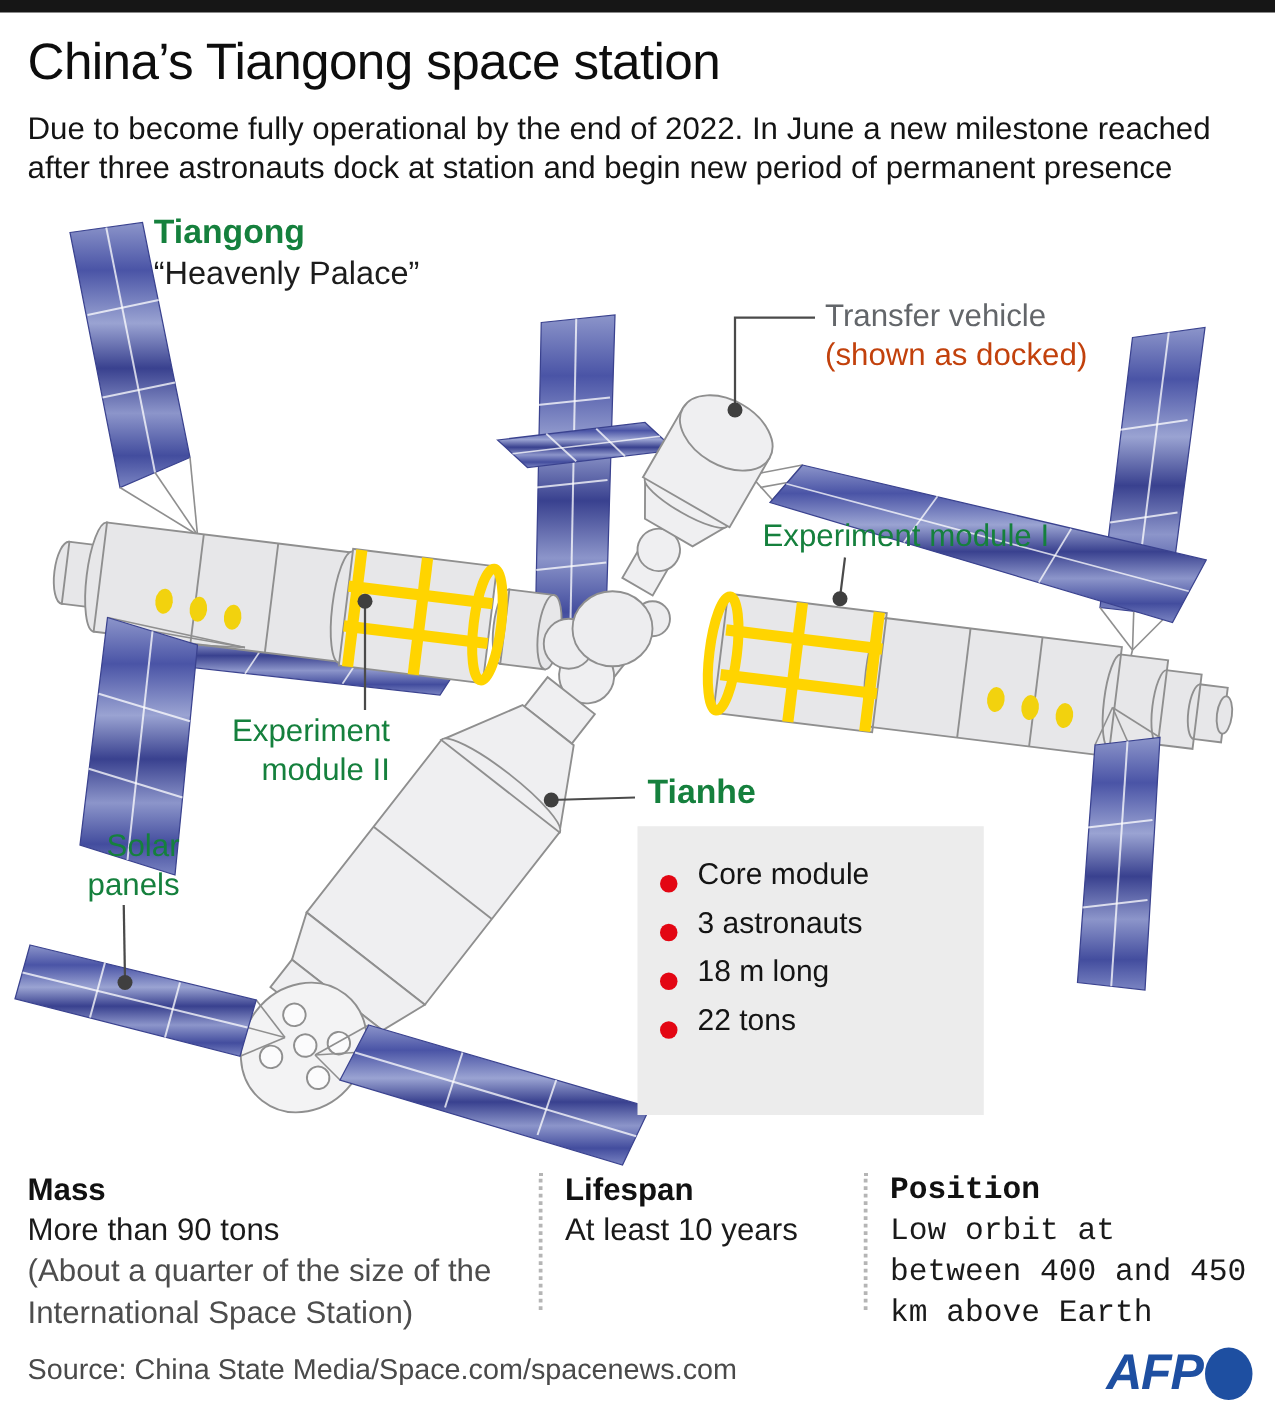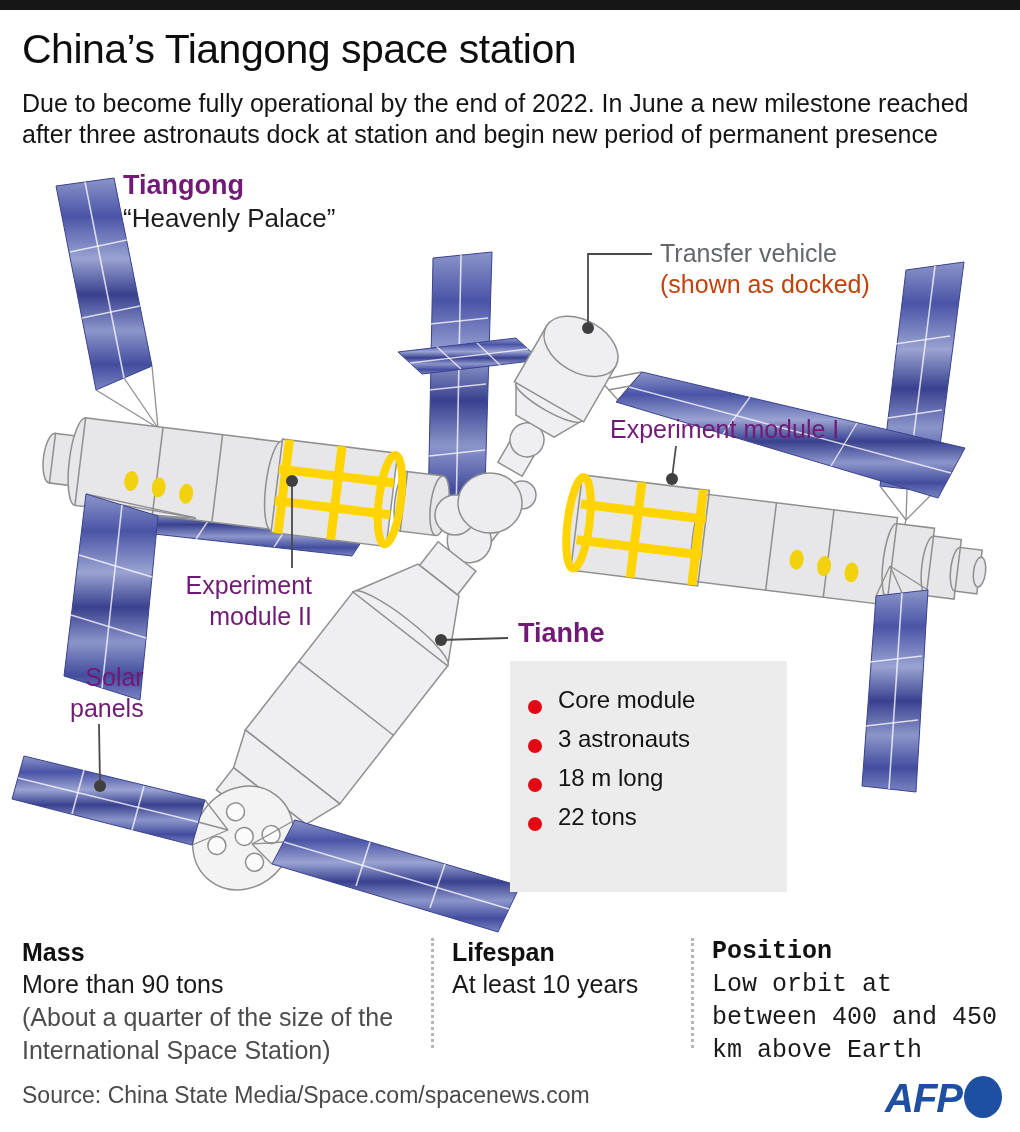--- a/index.html
+++ b/index.html
@@ -3,21 +3,21 @@
 <meta charset="utf-8">
 <style>
   html,body{margin:0;padding:0;background:#ffffff;}
   body{width:1020px;height:1132px;position:relative;overflow:hidden;
        font-family:"Liberation Sans",sans-serif;color:#111;}
   .abs{position:absolute;}
   #topbar{left:0;top:0;width:1020px;height:10px;background:#161616;}
   #title{left:22px;top:26px;font-size:41px;font-weight:normal;letter-spacing:-0.5px;color:#0d0d0d;}
   #subtitle{left:22px;top:88px;width:992px;font-size:25px;line-height:31px;color:#141414;}
   svg{position:absolute;left:0;top:0;pointer-events:none;}
-  .lbl{position:absolute;font-size:25px;line-height:31px;color:#701a75;}
+  .lbl{position:absolute;font-size:25px;line-height:31px;color:#15803d;}
   #lbl-tiangong{left:123px;top:170px;font-weight:bold;font-size:27px;}
   #lbl-nickname{left:123px;top:203px;font-size:26px;color:#1c1c1c;}
   #lbl-transfer{left:660px;top:238px;color:#63666a;}
   #lbl-transfer .sub{color:#c2410c;}
   #lbl-exp1{left:610px;top:414px;}
   #lbl-exp2{left:150px;top:570px;width:162px;text-align:right;}
   #lbl-solar{left:70px;top:662px;text-align:right;}
   #lbl-tianhe{left:518px;top:618px;font-weight:bold;font-size:27px;}
   #factbox{left:510px;top:661px;width:277px;height:231px;background:#ececec;}
   #factbox ul{list-style:none;margin:0;padding:14px 0 0 18px;}
@@ -27,21 +27,21 @@
   .statcol{position:absolute;top:0;}
   .statcol .h{font-weight:bold;font-size:25px;line-height:32px;}
   .statcol .v{font-size:25px;line-height:33px;color:#1a1a1a;}
   .statcol .n{font-size:25px;line-height:33px;color:#4d4d4d;}
   #stat-0{left:22px;width:400px;}
   #stat-1{left:452px;width:220px;}
   #stat-2{left:712px;width:290px;font-family:Liberation Mono, monospace;}
   .vdiv{position:absolute;top:2px;height:110px;width:0;border-left:3px dotted #b5b5b5;}
   #vdiv-1{left:431px;} #vdiv-2{left:691px;}
   #source{left:22px;top:1082px;font-size:23px;color:#4a4a4a;}
-  #afp{right:18px;top:1076px;position:absolute;display:flex;align-items:flex-start;}
+  #afp{right:18px;top:1076px;position:absolute;display:flex;align-items:center;}
   #afp .word{font-size:40px;font-weight:bold;font-style:italic;color:#1e4fa1;letter-spacing:-1px;}
   #afp .ball{width:38px;height:42px;border-radius:50%;background:#1e4fa1;margin-left:2px;}
 </style>
 </head>
 <body>
 
 <div class="abs" id="topbar"></div>
 <div class="abs" id="title">China’s Tiangong space station</div>
 <div class="abs" id="subtitle">Due to become fully operational by the end of 2022. In June a new milestone reached after three astronauts dock at station and begin new period of permanent presence</div>
 

